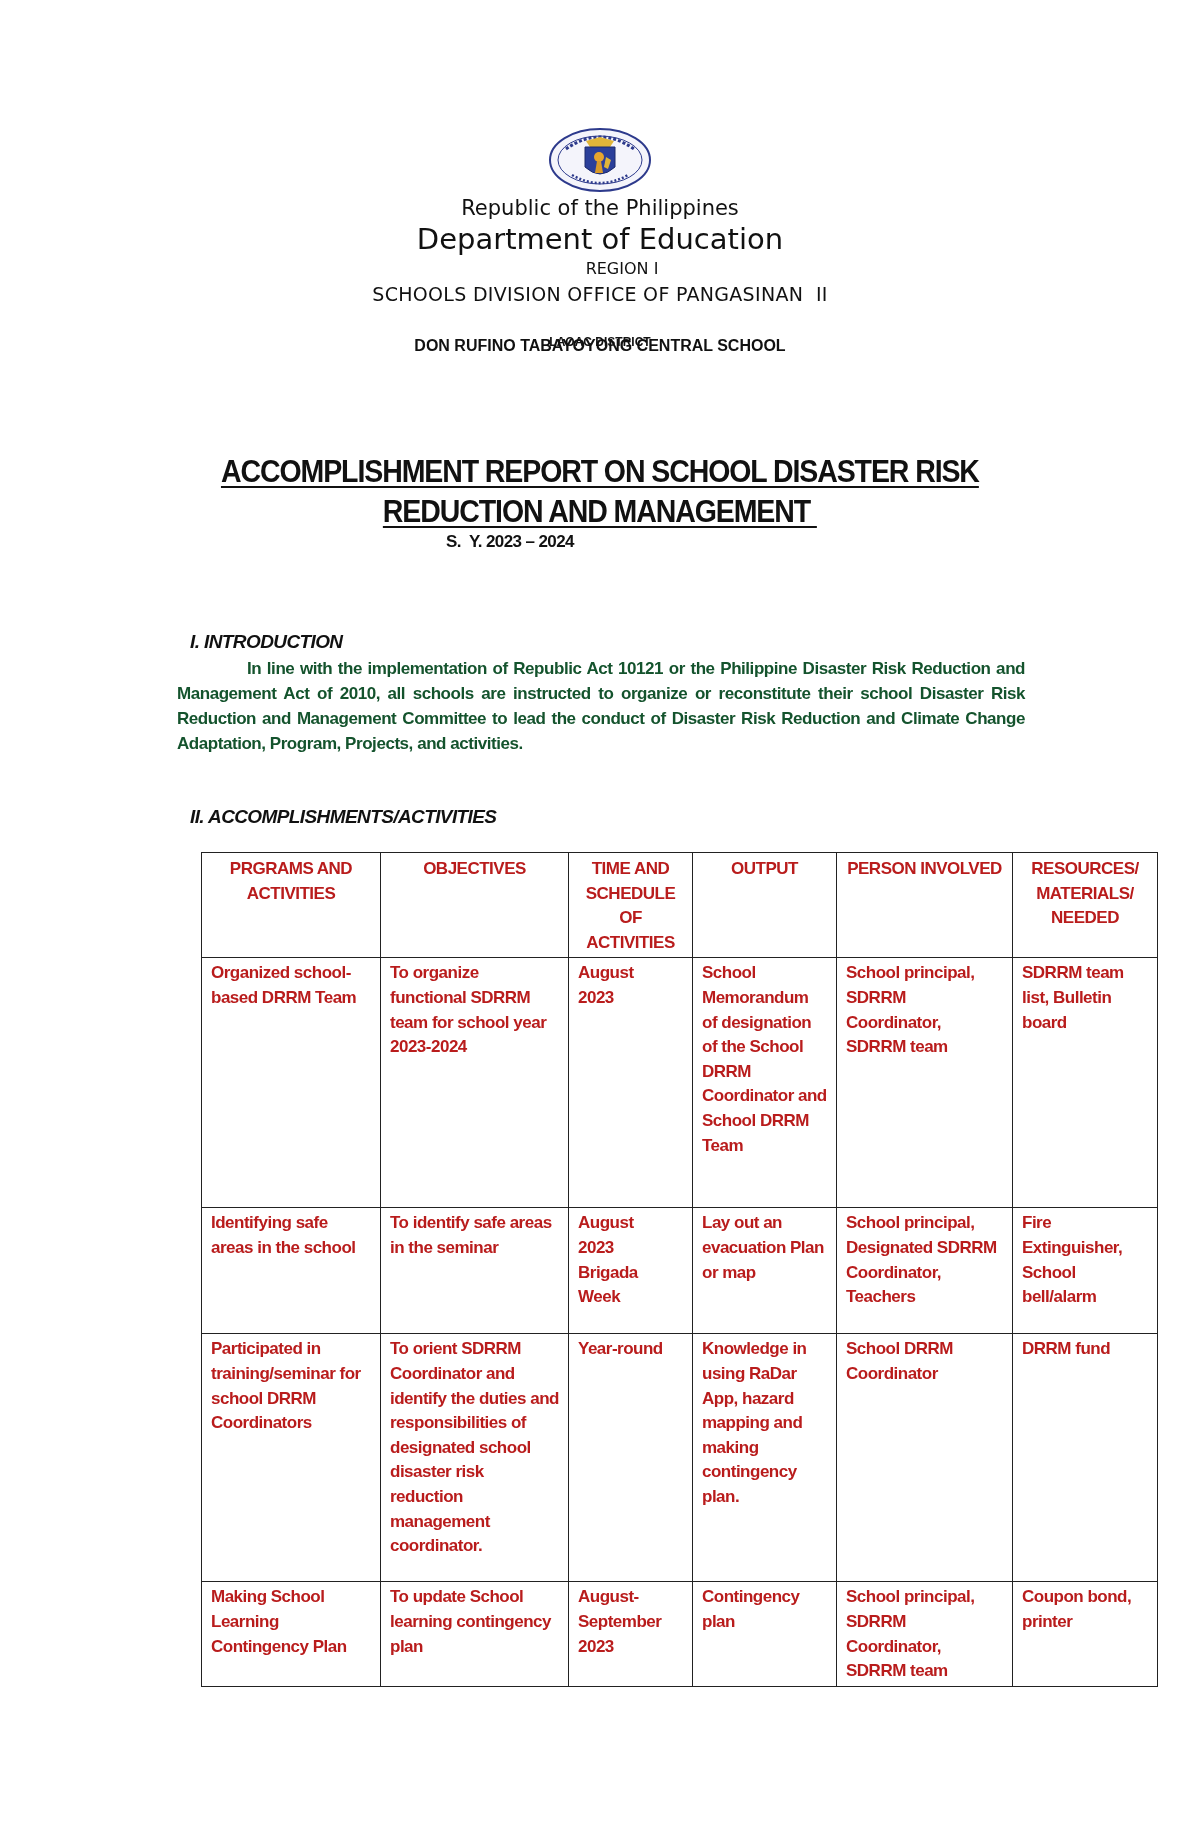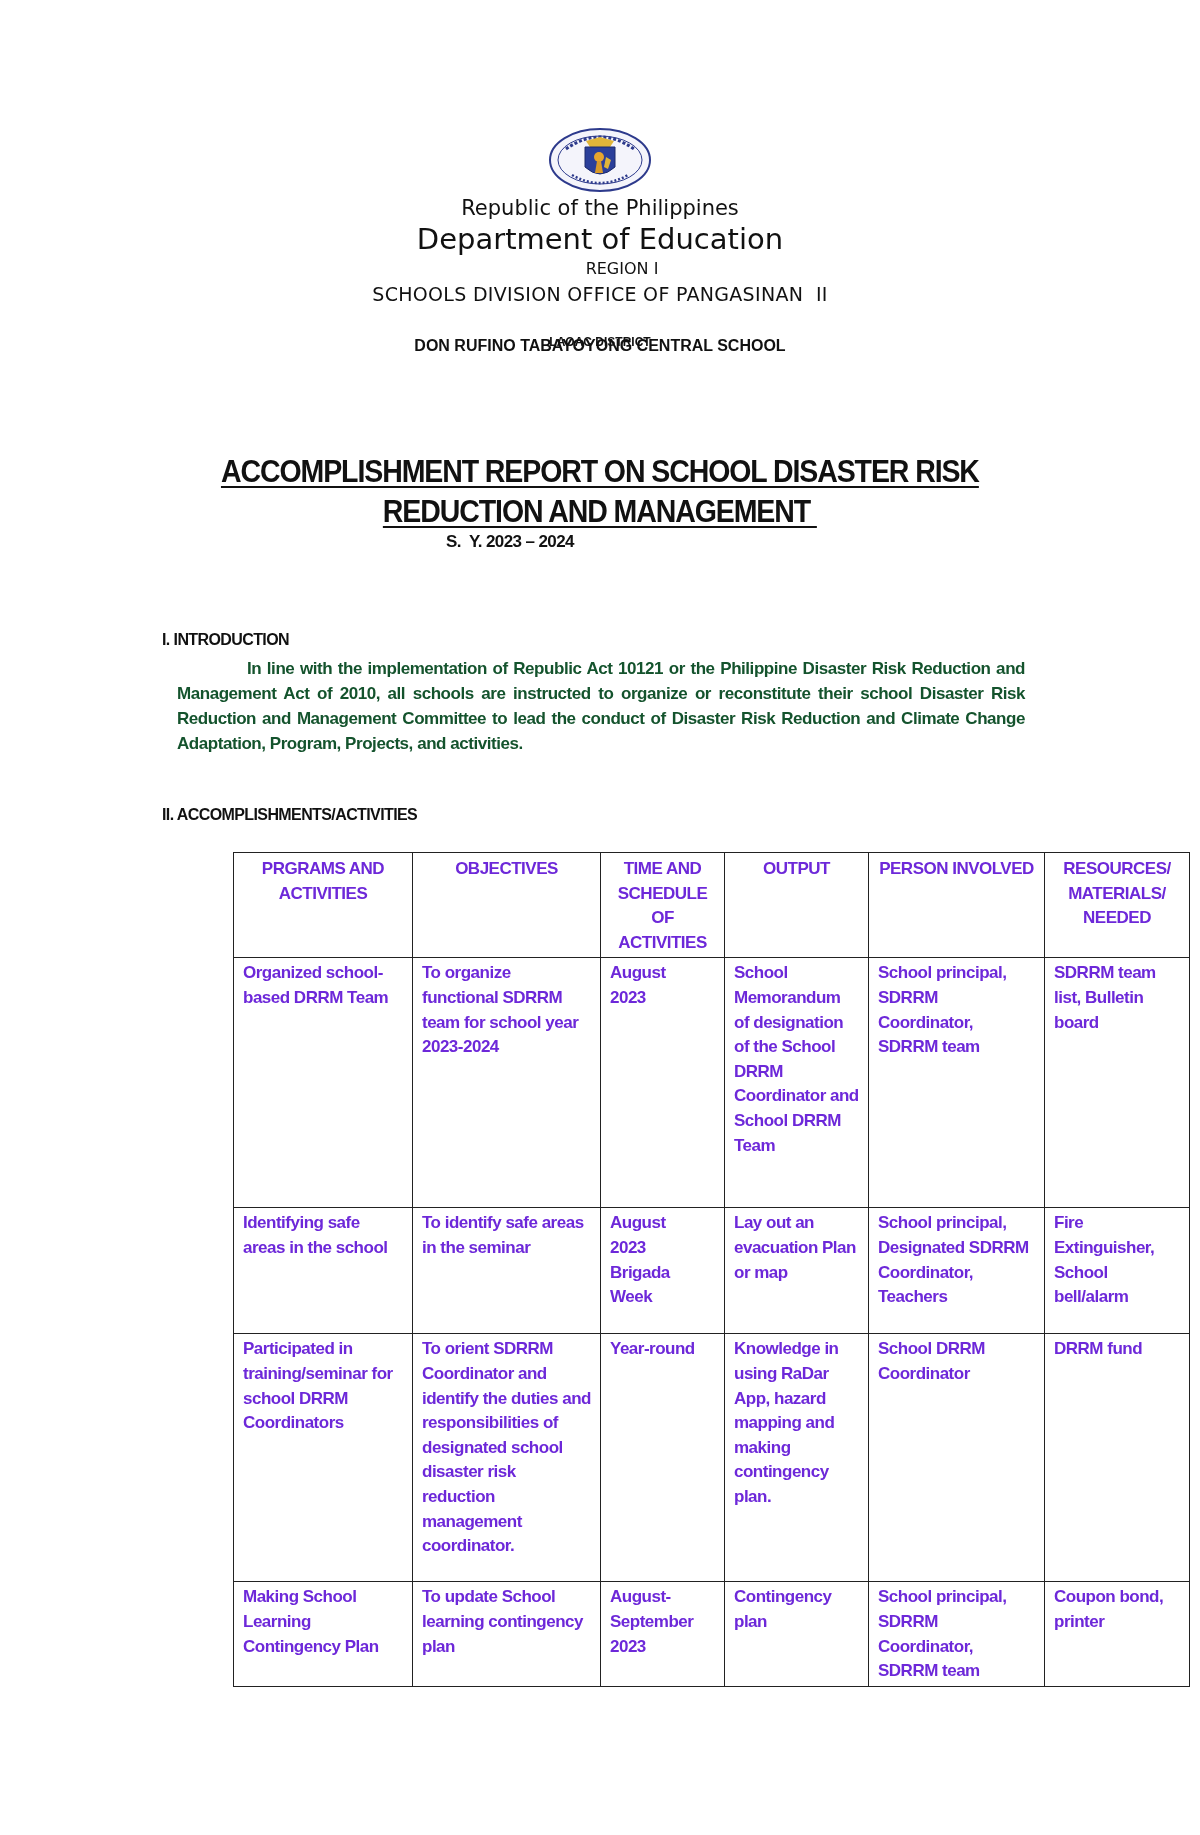--- a/index.html
+++ b/index.html
@@ -84,25 +84,26 @@
       top: 532px;
       text-align: center;
       font-weight: bold;
       font-size: 17px;
       letter-spacing: -0.6px;
     }
 
     
     .section-heading {
       position: absolute;
-      left: 162px;
-      font-weight: bold;
-      font-size: 16px;
+      left: 190px;
+      font-weight: bold;
+      font-size: 19px;
       letter-spacing: -0.6px;
       white-space: nowrap;
+      font-style: italic;
     }
     .intro-heading { top: 631px; }
     .acc-heading { top: 806px; }
 
     .intro-body {
       position: absolute;
       left: 177px;
       top: 656px;
       width: 848px;
       font-size: 17px;
@@ -118,22 +119,21 @@
     .acc-table {
       position: absolute;
       left: 201px;
       top: 852px;
       border-collapse: collapse;
       table-layout: fixed;
       width: 956px;
       font-size: 17px;
       letter-spacing: -0.5px;
       font-weight: bold;
-      color: #6d28d9;
-      margin-left: 32px;
+      color: #b91c1c;
     }
     .acc-table th, .acc-table td {
       border: 1.5px solid #222;
       vertical-align: top;
       padding: 3px 9px 2px 9px;
       line-height: 24.6px;
       text-align: left;
       white-space: pre-line;
     }
     .acc-table th {

